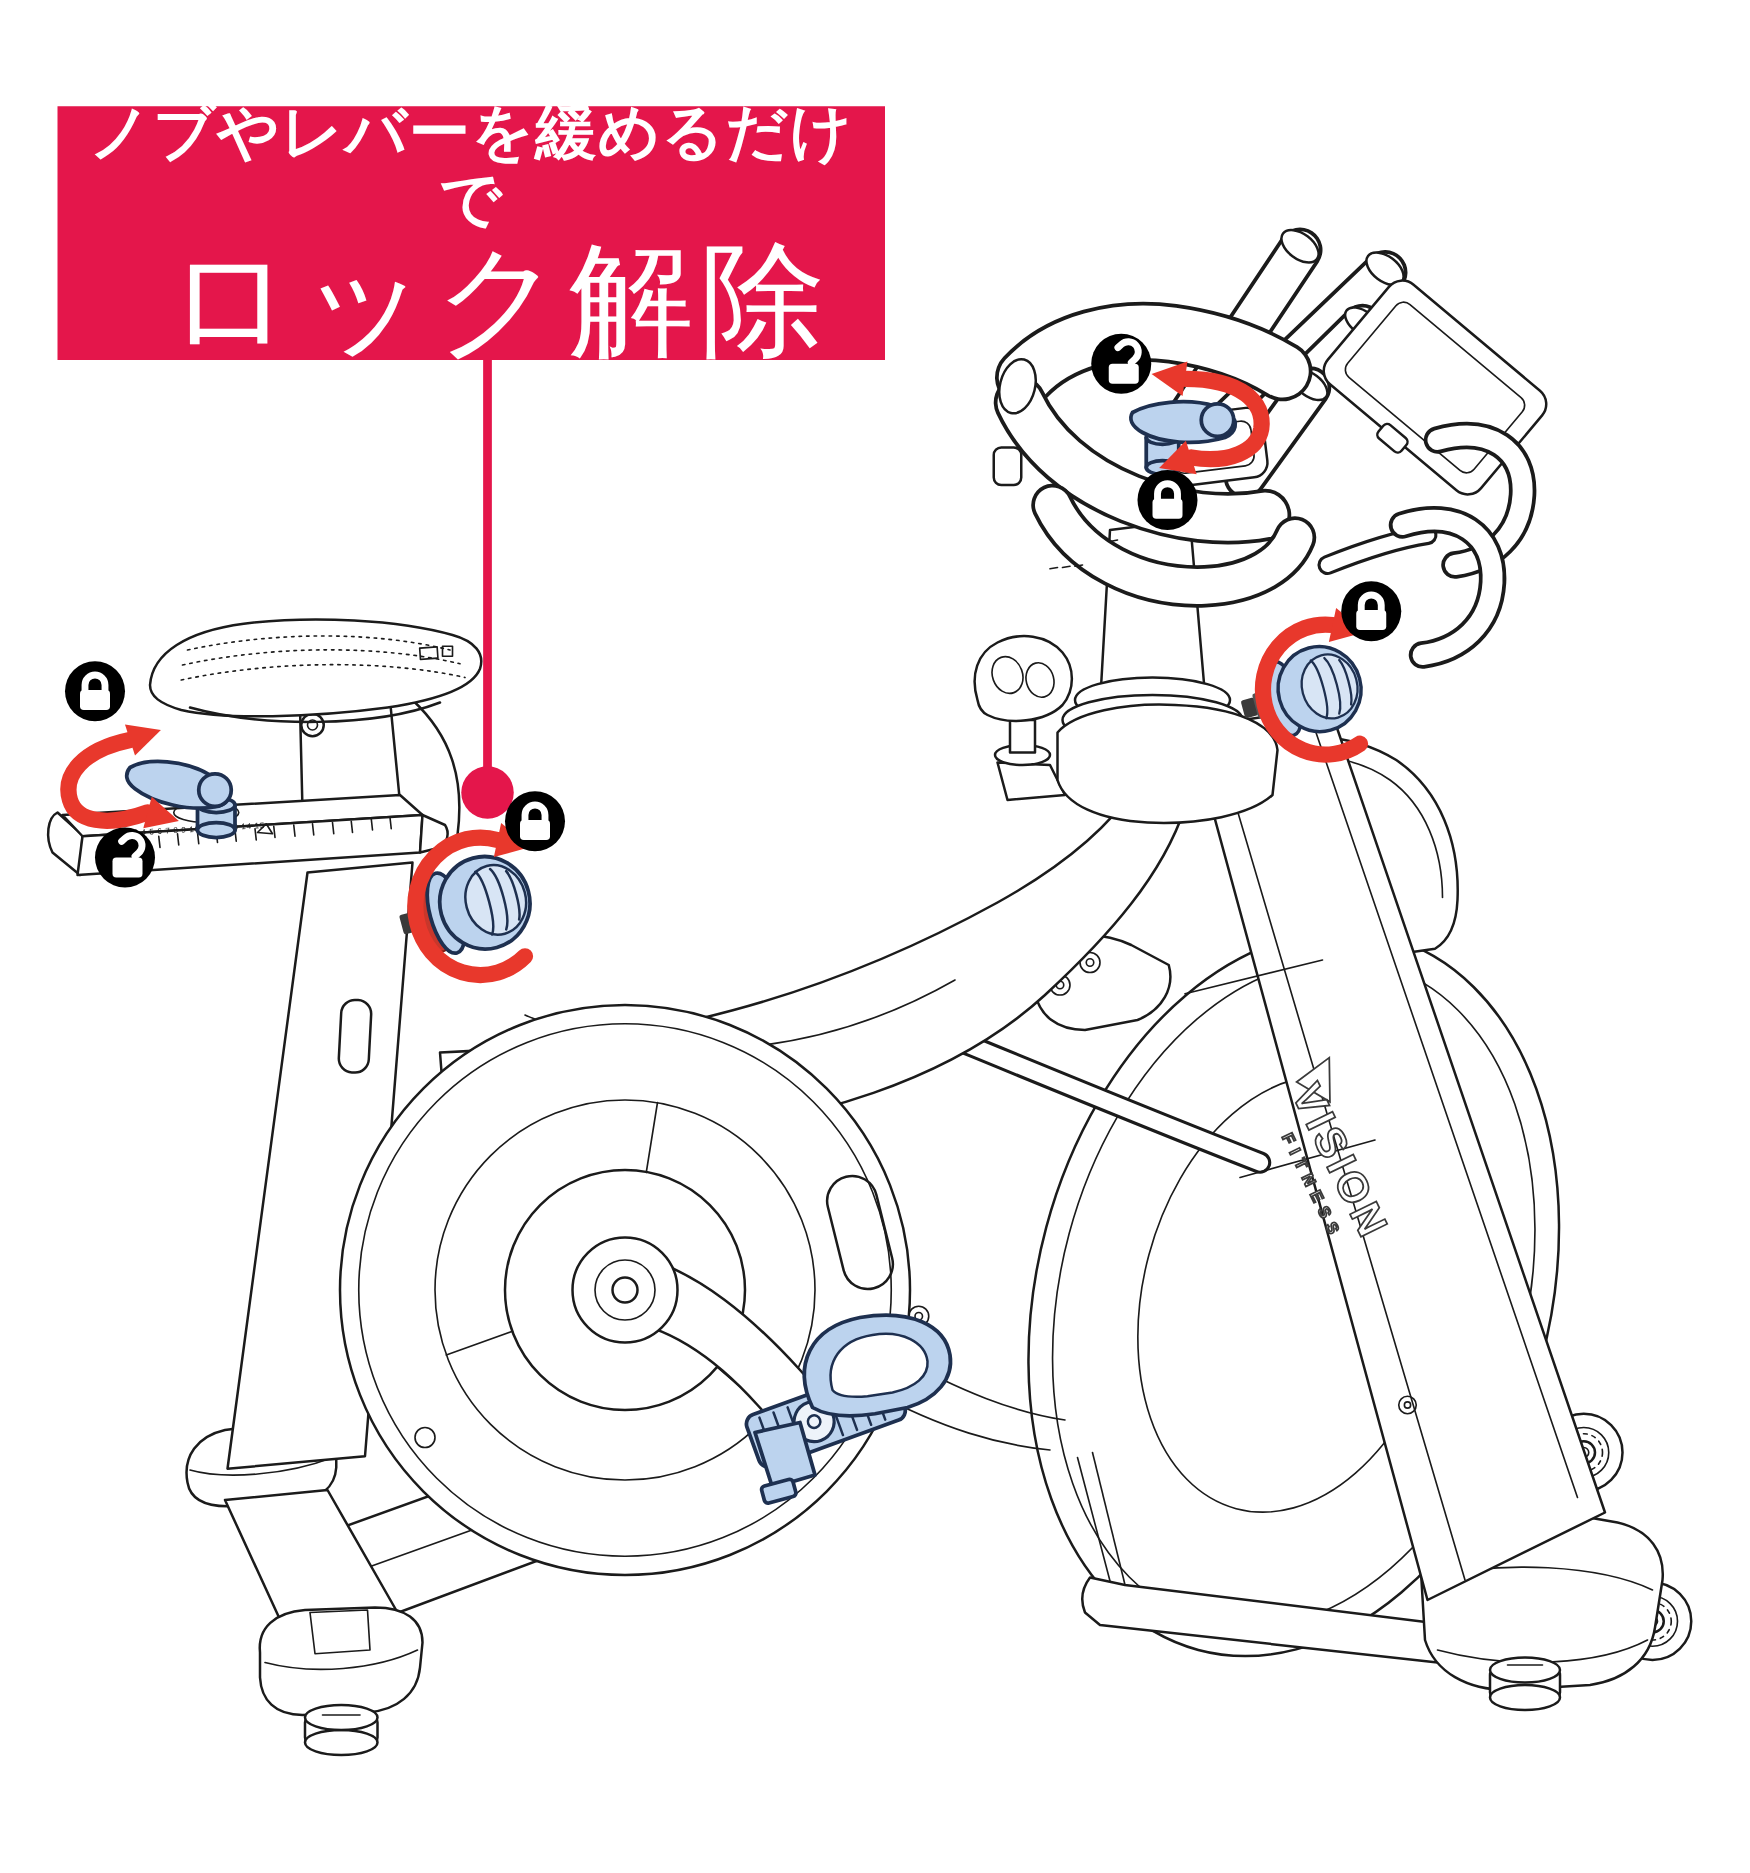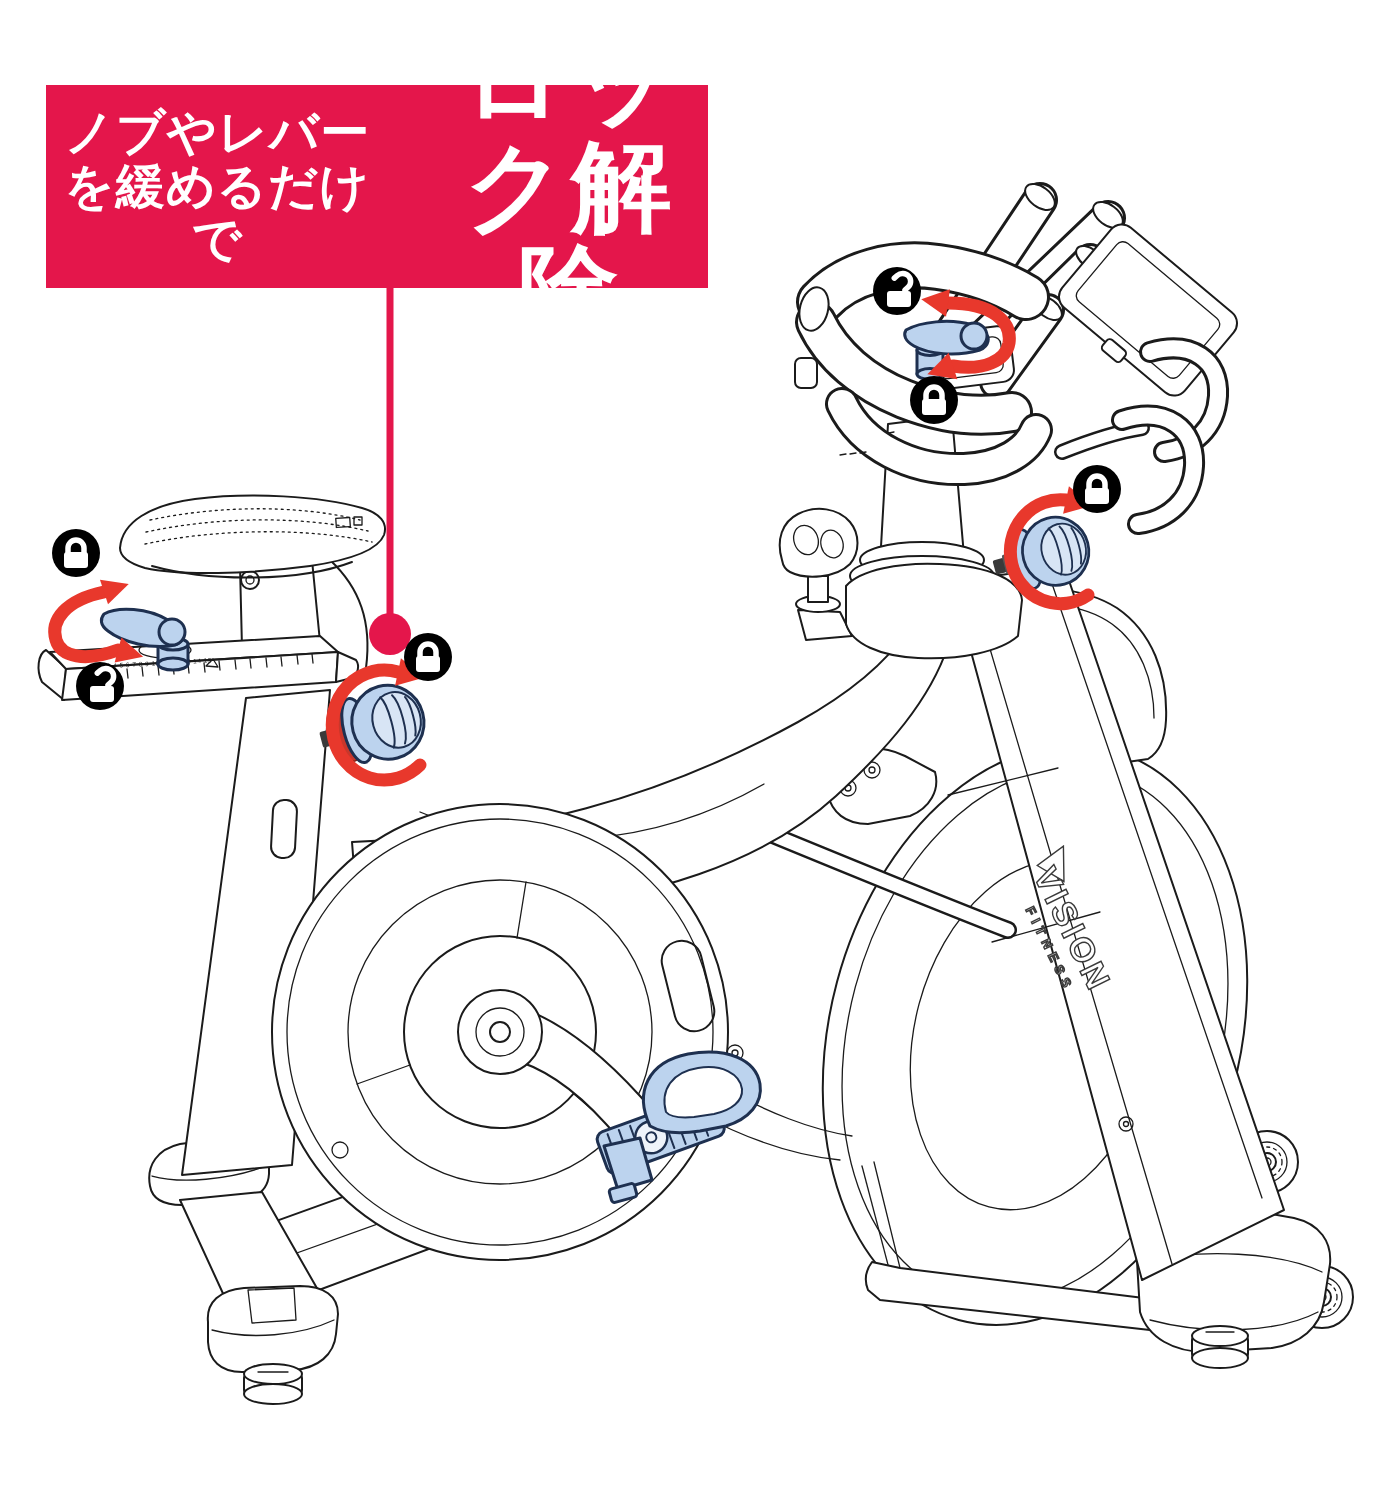--- a/index.html
+++ b/index.html
@@ -24,24 +24,24 @@
   .bl2{fill:var(--part-blue-light);stroke:var(--part-blue-outline);stroke-width:2;}
   .blln{fill:none;stroke:var(--part-blue-outline);stroke-width:2;stroke-linecap:round;}
   .rd {fill:none;stroke:var(--arrow-red);stroke-width:13;stroke-linecap:round;}
   .rdh{fill:var(--arrow-red);}
   .lockc{fill:#000;}
   .lockw{fill:#fff;}
   .lock-sh{fill:none;stroke:#fff;stroke-width:5.5;stroke-linecap:round;}
   .logo-t{fill:#fff;stroke:#3a3a3a;stroke-width:1.4;font-weight:bold;}
   
   #banner{position:absolute;left:46px;top:85px;width:662px;height:203px;
-          background:var(--banner-red);color:#fff;display:flex;flex-direction:row;
+          background:var(--banner-red);color:#fff;display:flex;flex-direction:column;
           align-items:center;justify-content:center;text-align:center;}
   #banner .b1{font-size:49px;font-weight:800;line-height:1.1;letter-spacing:1px;}
-  #banner .b2{font-size:100px;font-weight:700;line-height:1.05;letter-spacing:5px;margin-left:44px;}
+  #banner .b2{font-size:100px;font-weight:400;line-height:1.05;letter-spacing:5px;margin-left:44px;}
 </style>
 </head>
 <body>
 
 <div id="stage">
 
 <svg width="1400" height="1498" viewBox="0 0 1400 1498">
 
   <g>
     <ellipse class="w" cx="1035" cy="1035" rx="205" ry="295" transform="rotate(15 1035 1035)"></ellipse>

